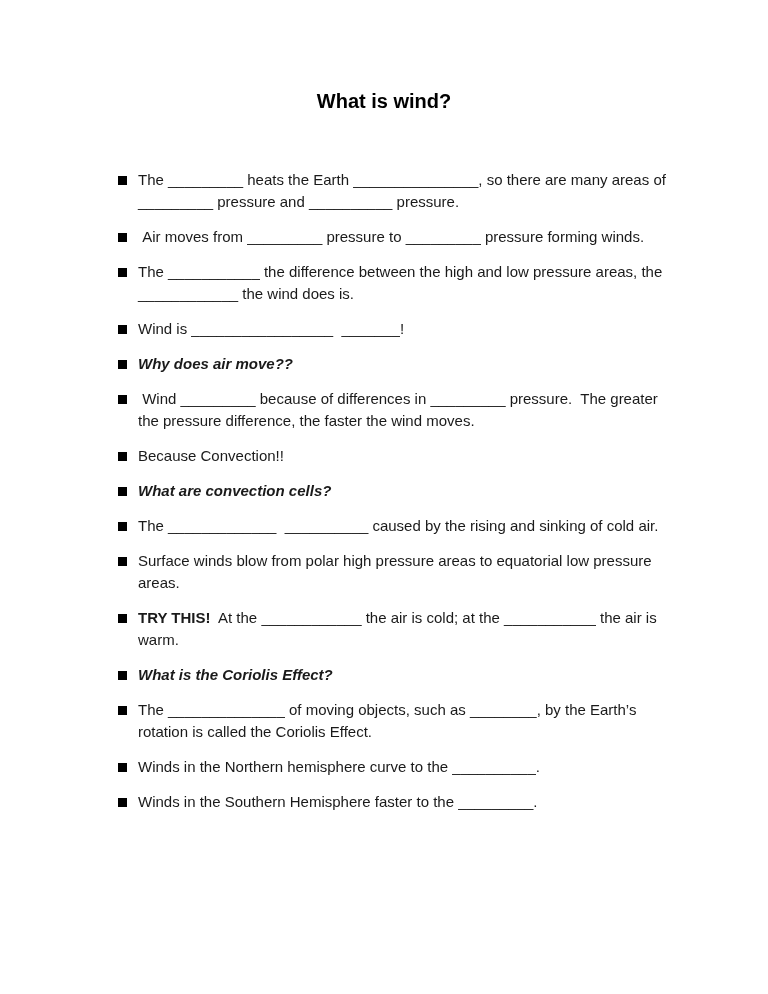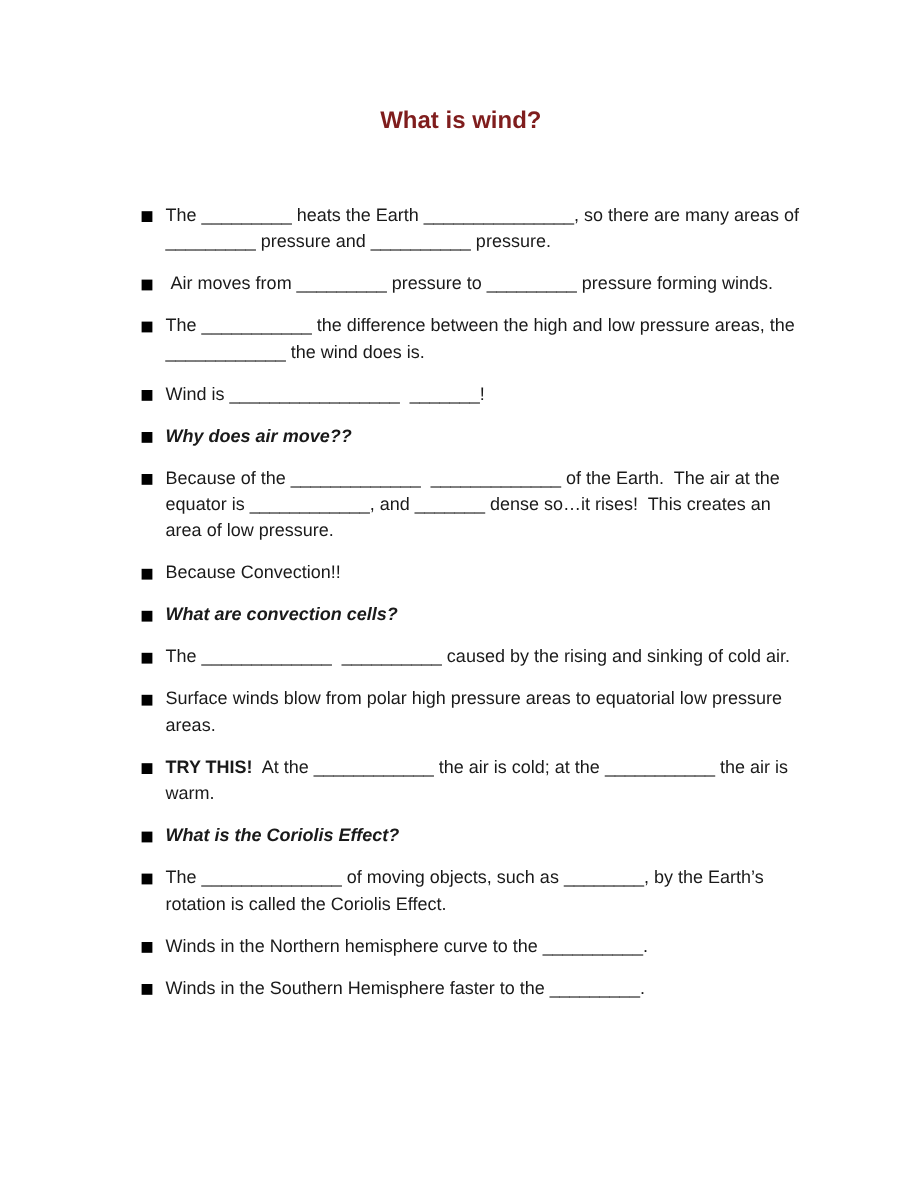--- a/index.html
+++ b/index.html
@@ -16,21 +16,21 @@
     color: #1a1a1a;
     font-family: "Liberation Sans", sans-serif;
     overflow: hidden;
     padding-top: 90px;
   }
   .title {
     margin: 0 0 56px 0;
     text-align: center;
     font-size: 20px;
     font-weight: bold;
-    color: #7f1d1d;
+    color: #000000;
   }
   .list {
     margin-left: 118px;
     margin-right: 92px;
   }
   .item {
     display: flex;
     align-items: flex-start;
     margin-bottom: 13px;
     font-size: 15px;
@@ -83,26 +83,26 @@
     <div class="item">
       <span class="bullet"></span>
       <span class="text">Wind is _________________  _______!</span>
     </div>
 
     <div class="item bi">
       <span class="bullet"></span>
       <span class="text">Why does air move??</span>
     </div>
 
+    <div class="item">
+      <span class="bullet"></span>
+      <span class="text"> Wind _________ because of differences in _________ pressure.  The greater the pressure difference, the faster the wind moves.</span>
+    </div>
 
 
-    <div class="item">
-      <span class="bullet"></span>
-      <span class="text">Because of the _____________  _____________ of the Earth.  The air at the equator is ____________, and _______ dense so…it rises!  This creates an area of low pressure.</span>
-    </div>
 
     <div class="item">
       <span class="bullet"></span>
       <span class="text">Because Convection!!</span>
     </div>
 
     <div class="item bi">
       <span class="bullet"></span>
       <span class="text">What are convection cells?</span>
     </div>

